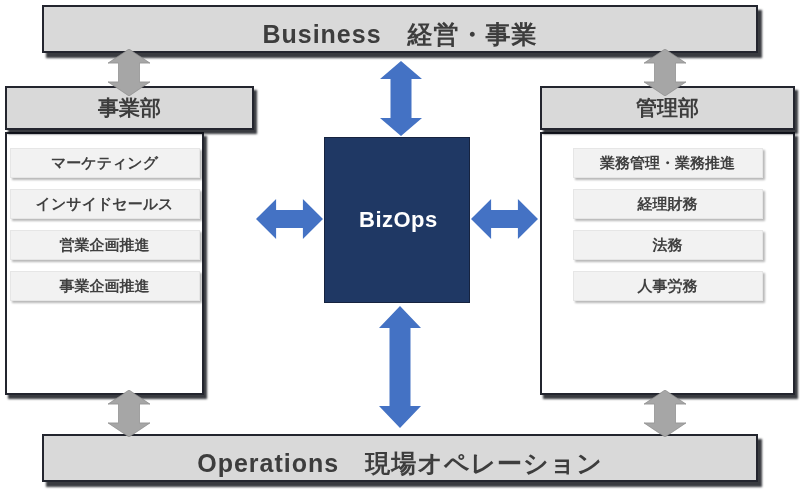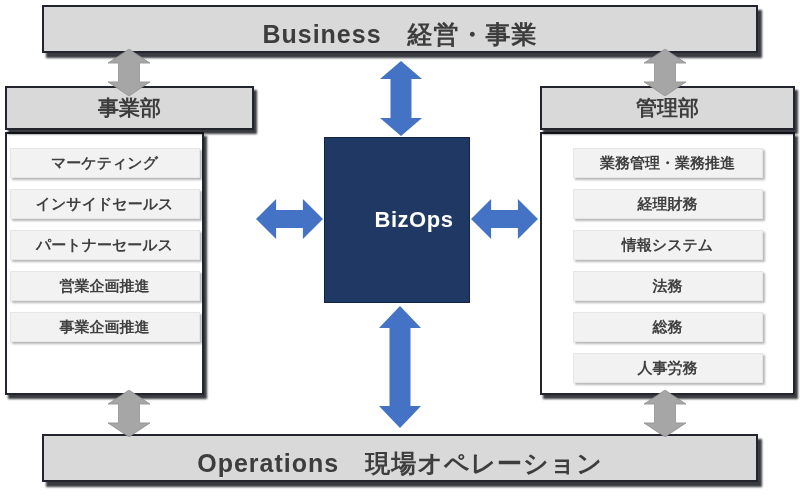--- a/index.html
+++ b/index.html
@@ -59,21 +59,21 @@
     box-shadow:2px 2px 2px rgba(0,0,0,0.28);
     display:flex;align-items:center;justify-content:center;
     box-sizing:border-box;
     font-size:15px;font-weight:bold;color:var(--text-dark);
     white-space:nowrap;
   }
   .center-box{
     position:absolute;left:324px;top:137px;width:146px;height:166px;
     background:var(--navy);
     border:1px solid #16233f;
-    display:flex;align-items:center;justify-content:center;
+    display:flex;align-items:center;justify-content:flex-start;
     box-sizing:border-box;
     z-index:2;
     padding-left:34px;
   }
   .center-label{font-size:22px;font-weight:bold;color:#ffffff;letter-spacing:0.5px;}
   .arrow{position:absolute;z-index:5;}
   .arrow svg{display:block;width:100%;height:100%;}
   .arrow-blue polygon{fill:var(--blue);}
   .arrow-gray polygon{fill:var(--arrow-gray);stroke:#8c8c8c;stroke-width:1;}
   .a-top-blue{left:380px;top:61px;width:42px;height:75px;}
@@ -97,34 +97,31 @@
   <div class="bar bar-bottom">
     <span class="bar-label">Operations　現場オペレーション</span>
   </div>
 
   <div class="panel-header panel-left-header">
     <span class="panel-title">事業部</span>
   </div>
   <div class="panel-body panel-left-body">
     <div class="item">マーケティング</div>
     <div class="item">インサイドセールス</div>
-    <div class="item">パートナーセールス</div>
     <div class="item">営業企画推進</div>
     <div class="item">事業企画推進</div>
   </div>
 
   <div class="panel-header panel-right-header">
     <span class="panel-title">管理部</span>
   </div>
   <div class="panel-body panel-right-body">
     <div class="item">業務管理・業務推進</div>
     <div class="item">経理財務</div>
-    <div class="item">情報システム</div>
     <div class="item">法務</div>
-    <div class="item">総務</div>
     <div class="item">人事労務</div>
   </div>
 
   <div class="center-box">
     <span class="center-label">BizOps</span>
   </div>
 
   <div class="arrow arrow-blue a-top-blue">
     <svg viewBox="0 0 44 100" preserveAspectRatio="none">
         <polygon points="22,0 44,24 33,24 33,76 44,76 22,100 0,76 11,76 11,24 0,24"></polygon>

